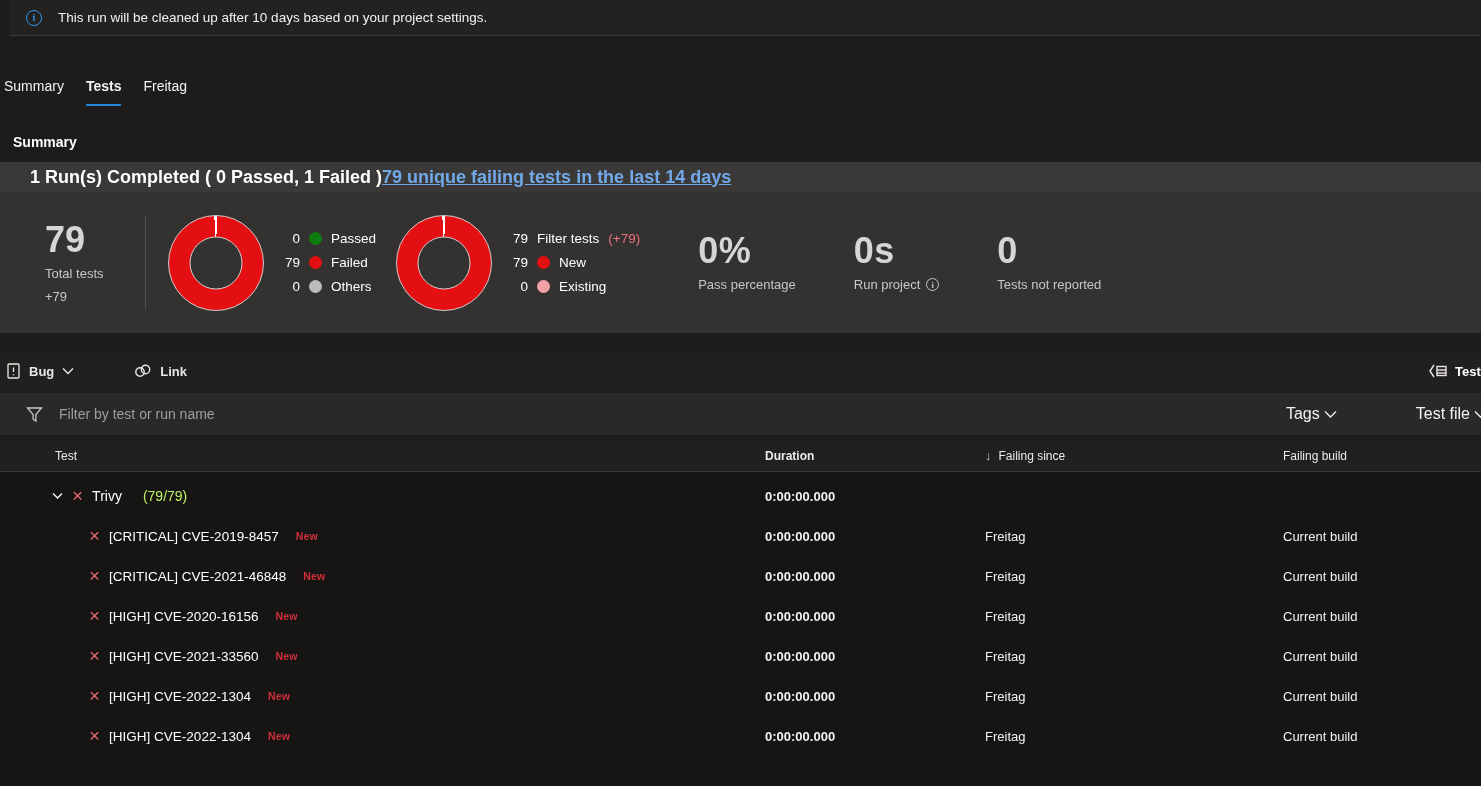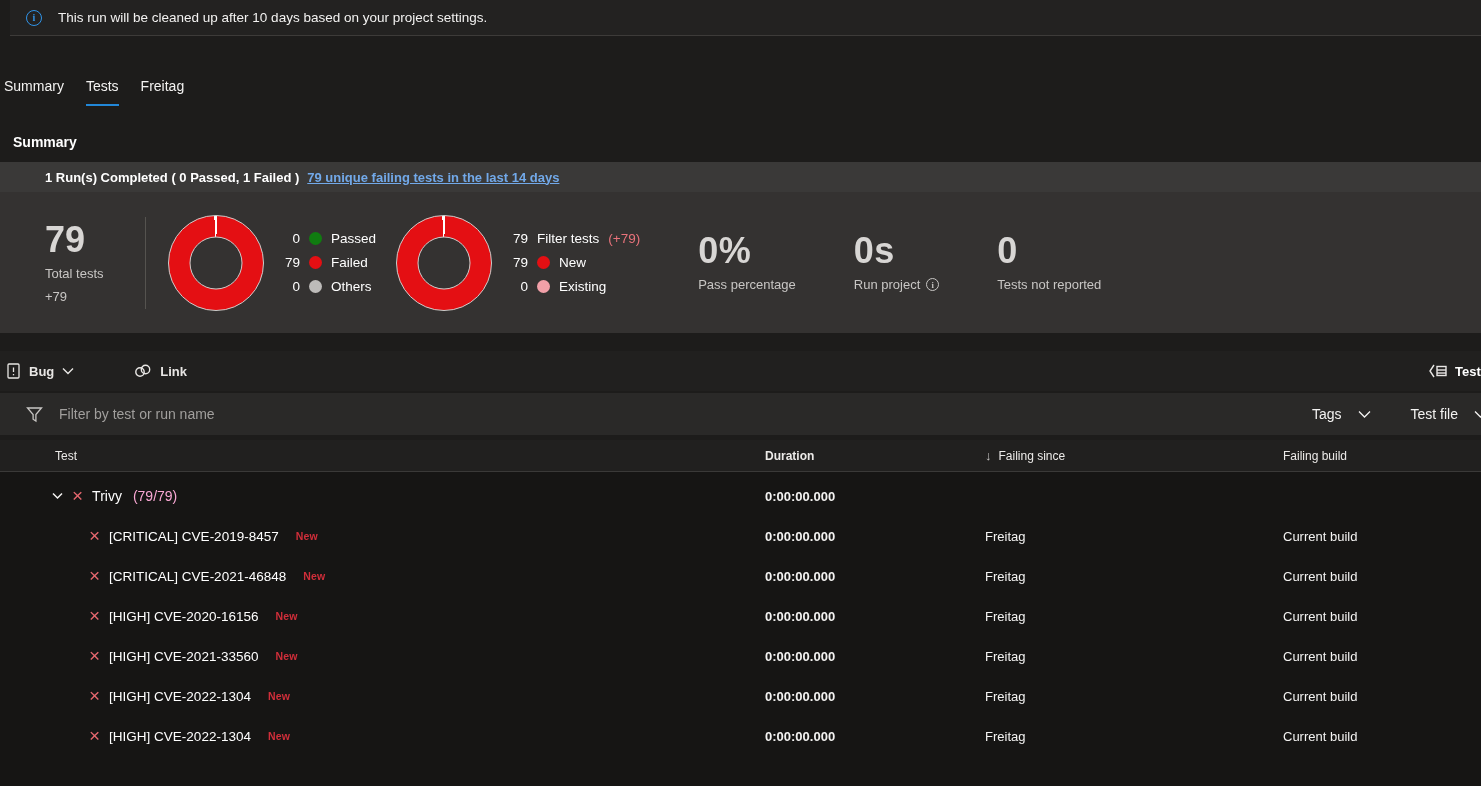--- a/index.html
+++ b/index.html
@@ -26,26 +26,26 @@
     width:16px;height:16px;border-radius:50%;
     border:1.5px solid var(--info-blue);color:var(--info-blue);
     font-size:10px;font-weight:bold;font-family:"Liberation Serif",serif;
     flex:none;
   }
   .circle-i::before{content:"i";}
   .banner-text{font-size:13.5px;color:#f3f2f1;}
   
   .tabs{display:flex;gap:22px;padding:0 0 0 4px;margin-top:42px;}
   .tab{padding-bottom:10px;font-size:14px;color:#f3f2f1;cursor:pointer;border-bottom:2px solid transparent;}
-  .tab.active{font-weight:normal;border-bottom:2px solid var(--accent-blue);}
+  .tab.active{font-weight:bold;border-bottom:2px solid var(--accent-blue);}
   
   .section-heading{margin:28px 0 12px 13px;font-size:14px;font-weight:bold;}
   .runbar{
     height:30px;background:#3a3938;display:flex;align-items:center;
-    padding-left:45px;gap:8px;font-weight:bold;font-size:13px;
+    padding-left:30px;font-weight:bold;font-size:18px;
   }
   .runbar a{color:var(--link-blue);text-decoration:underline;cursor:pointer;}
   .stats{
     height:141px;background:#343231;display:flex;align-items:center;
     padding-left:45px;
   }
   .total-block{width:100px;}
   .bignum{font-size:36px;font-weight:600;color:#d8d6d4;line-height:1;}
   .statlabel{font-size:13px;color:#c8c6c4;margin-top:8px;}
   .vdiv{width:1px;height:92px;background:#55534f;margin-right:22px;}
@@ -79,40 +79,40 @@
   
   .filterbar{
     margin-top:2px;height:42px;background:#2a2928;
     display:flex;align-items:center;padding:0 0 0 26px;gap:14px;
   }
   .filter-input{
     flex:1;background:transparent;border:none;outline:none;
     color:#f3f2f1;font-size:14px;font-family:inherit;
   }
   .filter-input::placeholder{color:#a19f9d;}
-  .fdrop{display:flex;align-items:center;gap:16px;color:#f3f2f1;font-size:14px;cursor:pointer;margin-right:26px;white-space:nowrap;}
+  .fdrop{display:flex;align-items:center;gap:4px;color:#f3f2f1;font-size:16px;cursor:pointer;margin-right:26px;white-space:nowrap;margin-left:39px;}
   .fdrop:last-child{margin-right:-6px;}
   
   .grid-row{display:grid;grid-template-columns:740px 218px 325px 1fr;align-items:center;}
   .thead{
     margin-top:5px;height:32px;background:#21201f;border-bottom:1px solid #3a3938;
     color:#eceae8;font-size:12px;
   }
   .thead .c1{padding-left:55px;}
   .c2{padding-left:25px;font-weight:bold;}
   .c3{padding-left:27px;display:flex;align-items:center;gap:7px;}
   .c4{padding-left:0;}
   .tbody{background:#161514;min-height:330px;padding-top:4px;}
   .trow{height:40px;font-size:13.5px;cursor:pointer;}
   .trow .c2,.trow .c3,.trow .c4{font-size:13px;color:#f3f2f1;}
   .group-cell{padding-left:52px;display:flex;align-items:center;gap:9px;}
   .leaf-cell{padding-left:89px;display:flex;align-items:center;gap:9px;}
   .xmark{color:var(--fail-x);font-size:19px;line-height:1;flex:none;margin-top:-2px;}
   .chev{color:#f3f2f1;flex:none;display:flex;}
-  .gcount{color:#f9a8d4;margin-left:2px;}
+  .gcount{color:#bef264;margin-left:12px;}
   .badge-new{color:var(--new-red);font-size:10.5px;font-weight:bold;margin-left:8px;letter-spacing:.2px;}
   .sort-arrow{color:#c8c6c4;font-size:13px;}
   svg{display:block;}
 </style>
 </head>
 <body>
 
 <div class="banner">
   <span class="circle-i"></span>
   <span class="banner-text">This run will be cleaned up after 10 days based on your project settings.</span>

